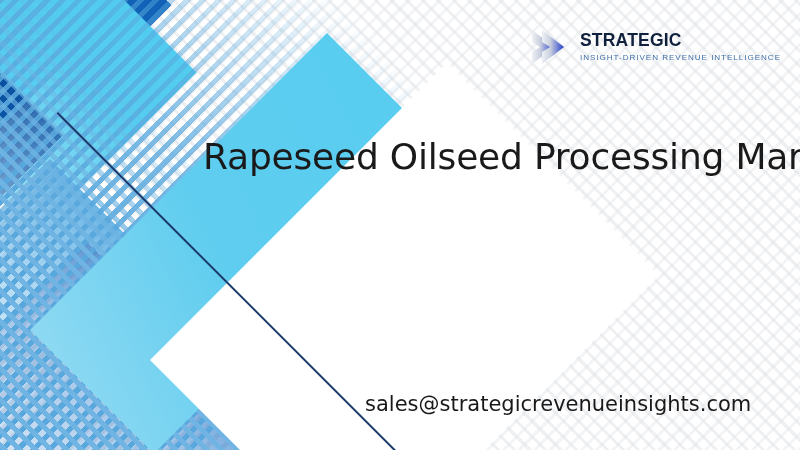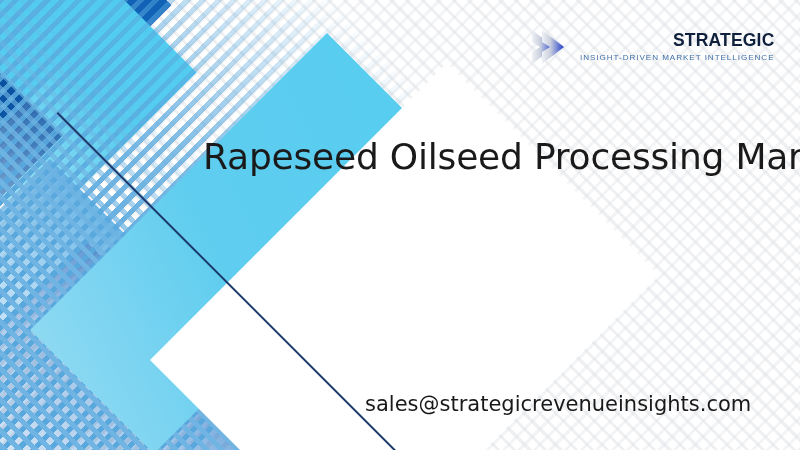--- a/index.html
+++ b/index.html
@@ -168,21 +168,20 @@
   }
   .logo-mark { width: 46px; height: 46px; flex: 0 0 auto; }
   .logo-text { display: flex; flex-direction: column; }
   .logo-line1, .logo-line2 {
     font-family: "Liberation Sans", sans-serif;
     font-weight: bold;
     color: #10213d;
     font-size: 17.5px;
     letter-spacing: .2px;
     line-height: 18px;
-    text-align: right;
   }
   .logo-tagline {
     font-family: "Liberation Sans", sans-serif;
     color: #3f6fa8;
     font-size: 8.1px;
     letter-spacing: .95px;
     margin-top: 4px;
     line-height: 10px;
   }
 
@@ -245,21 +244,21 @@
             <stop offset="72%" stop-color="#6f7fd4"></stop>
             <stop offset="100%" stop-color="#2240c8"></stop>
           </linearGradient>
         </defs>
         <path d="M4 6 L26 23 L4 40 L4 28 L12 23 L4 18 Z" fill="url(#chevGrad)"></path>
         <path d="M14 6 L36 23 L14 40 L14 28 L22 23 L14 18 Z" fill="url(#chevGrad)"></path>
       </svg>
     </span>
     <span class="logo-text">
       <span class="logo-line1">STRATEGIC</span>
-      <span class="logo-tagline">INSIGHT-DRIVEN MARKET INTELLIGENCE</span>
+      <span class="logo-tagline">INSIGHT-DRIVEN REVENUE INTELLIGENCE</span>
     </span>
   </div>
 
   <div class="title">Rapeseed Oilseed Processing Market</div>
 
   <div class="email">sales@strategicrevenueinsights.com</div>
 
 </div>
 
 </body></html>

